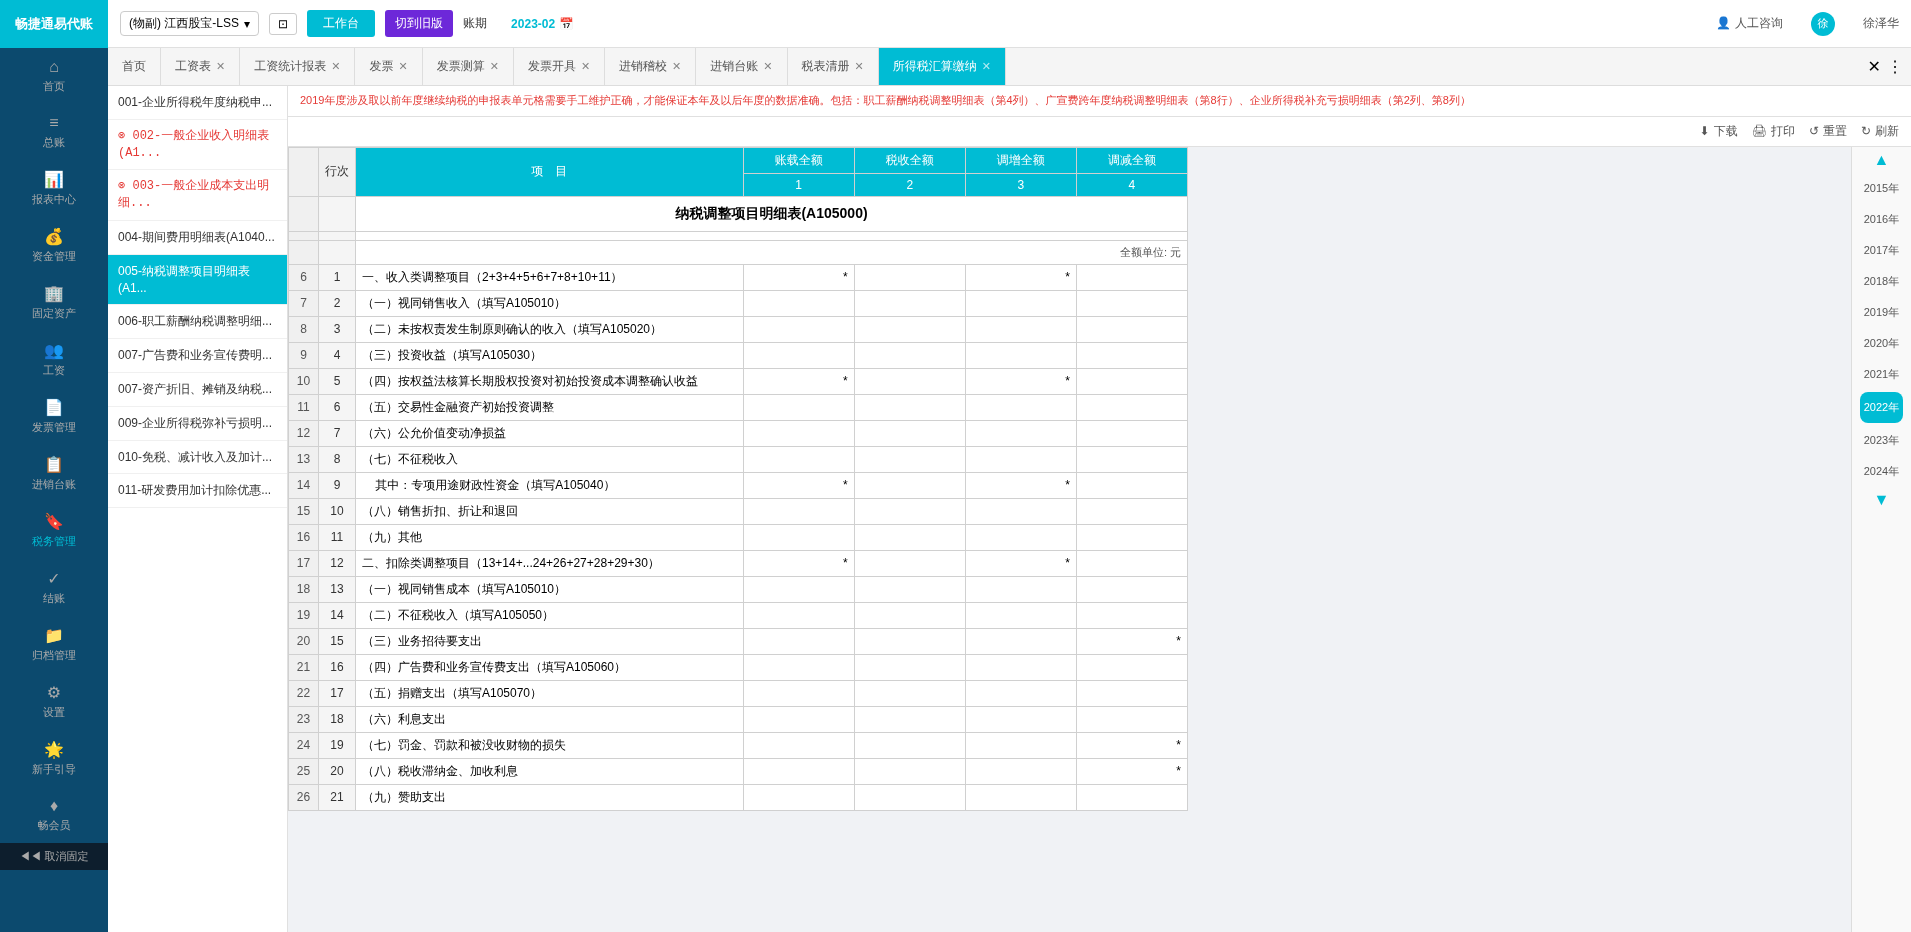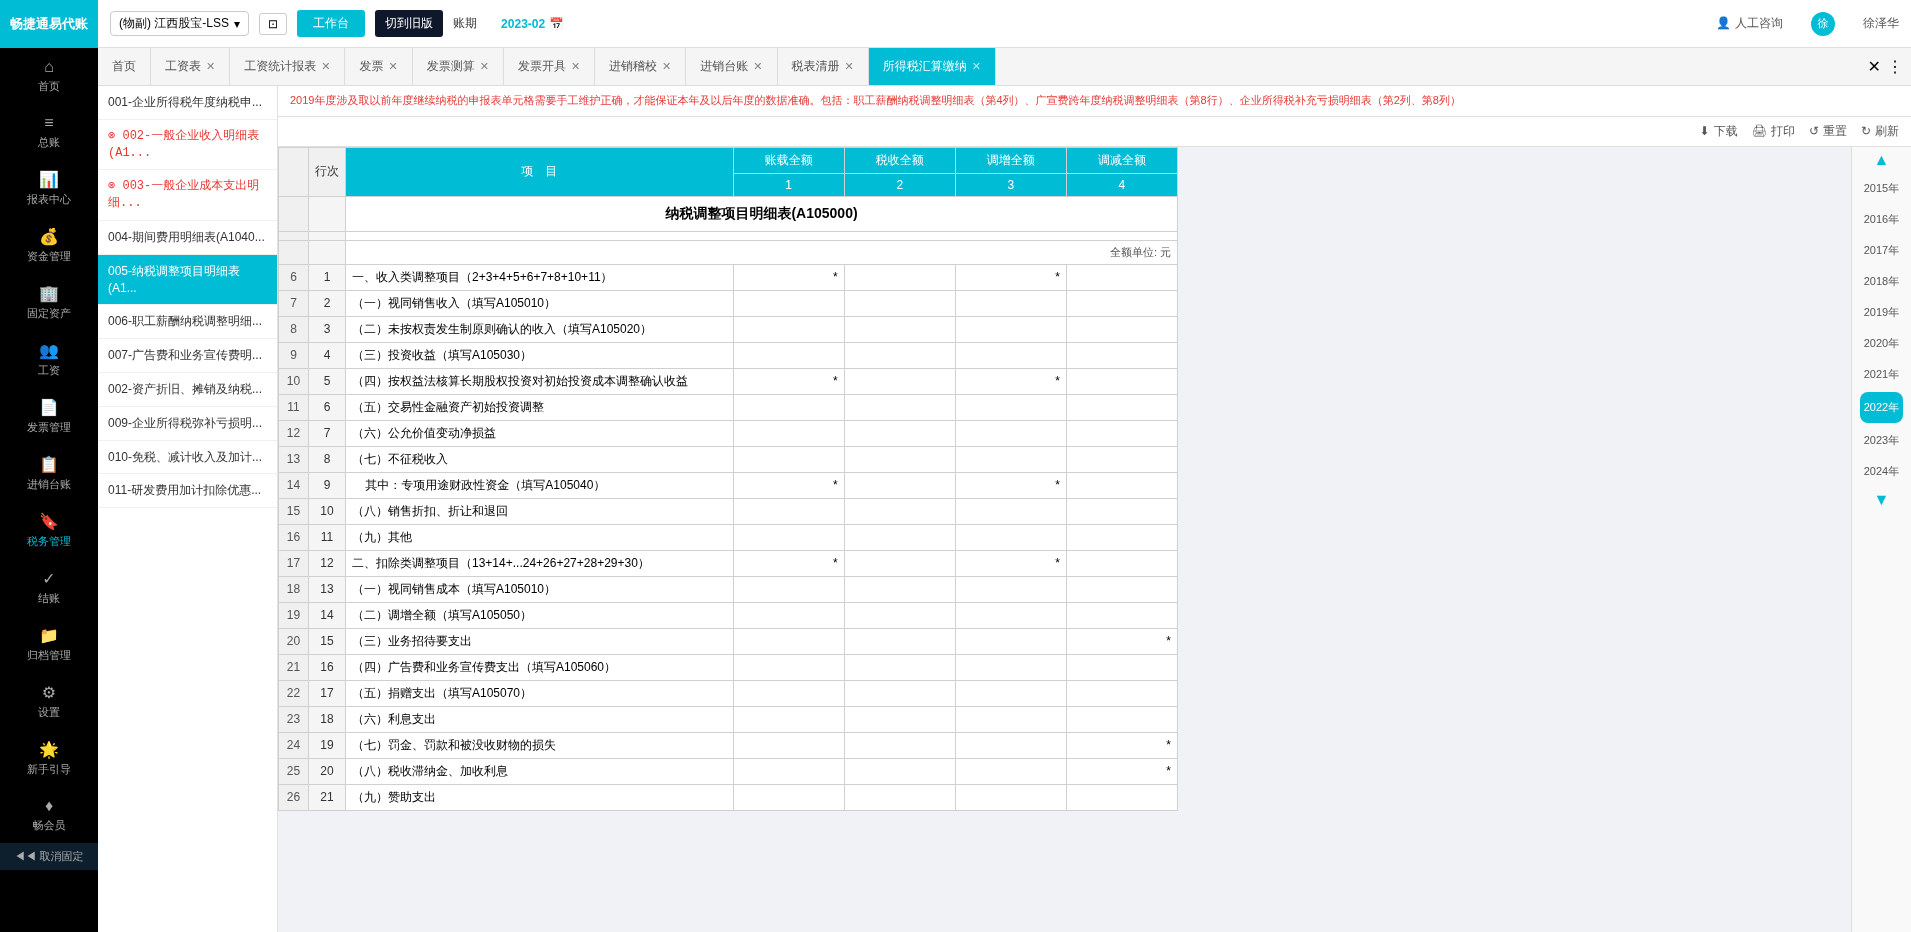--- a/index.html
+++ b/index.html
@@ -1,33 +1,33 @@
 <!DOCTYPE html>
 <html><head>
   <meta charset="utf-8">
   <style>
     * { box-sizing: border-box; margin: 0; padding: 0; }
     body { font-family: 'Microsoft YaHei', SimSun, sans-serif; font-size: 12px; background: #f0f2f5; display: flex; height: 932px; overflow: hidden; }
 
     
-    .sidebar { width: 98px; background: #000000; color: #ccc; display: flex; flex-direction: column; height: 100%; flex-shrink: 0; }
+    .sidebar { width: 108px; background: #0c4a6e; color: #ccc; display: flex; flex-direction: column; height: 100%; flex-shrink: 0; }
     .sidebar-logo { background: #00bcd4; color: white; text-align: center; padding: 12px 5px; font-size: 13px; font-weight: bold; height: 48px; display: flex; align-items: center; justify-content: center; }
     .sidebar-item { display: flex; flex-direction: column; align-items: center; padding: 10px 0; cursor: pointer; font-size: 11px; color: #aaa; gap: 3px; }
     .sidebar-item.active { color: #00bcd4; }
     .sidebar-item .icon { font-size: 16px; }
     .sidebar-collapse { background: #0d1e2d; color: #aaa; text-align: center; padding: 6px; font-size: 11px; cursor: pointer; }
 
     
     .main { flex: 1; display: flex; flex-direction: column; overflow: hidden; }
 
     
     .top-header { height: 48px; background: #fff; display: flex; align-items: center; padding: 0 12px; border-bottom: 1px solid #e0e0e0; gap: 10px; }
     .company-selector { display: flex; align-items: center; gap: 5px; border: 1px solid #ccc; border-radius: 4px; padding: 3px 8px; font-size: 12px; cursor: pointer; }
     .btn-work { background: #00bcd4; color: white; border: none; border-radius: 3px; padding: 5px 16px; cursor: pointer; font-size: 12px; }
-    .btn-old { background: #0f172a; color: white; border: none; border-radius: 3px; padding: 5px 10px; cursor: pointer; font-size: 12px; }
+    .btn-old { background: #6d28d9; color: white; border: none; border-radius: 3px; padding: 5px 10px; cursor: pointer; font-size: 12px; }
     .period-label { font-size: 12px; color: #333; display: flex; align-items: center; gap: 4px; }
     .top-right { margin-left: auto; display: flex; align-items: center; gap: 28px; font-size: 12px; color: #555; }
 
     
     .tab-bar { height: 38px; background: #f5f5f5; display: flex; align-items: stretch; border-bottom: 1px solid #ddd; padding-left: 0; overflow-x: auto; flex-shrink: 0; }
     .tab-item { display: flex; align-items: center; padding: 0 14px; border-right: 1px solid #ddd; cursor: pointer; font-size: 12px; color: #555; white-space: nowrap; gap: 5px; }
     .tab-item.active { background: #00bcd4; color: white; }
     .tab-item .close-tab { font-size: 11px; cursor: pointer; opacity: 0.7; }
     .tab-bar-right { margin-left: auto; display: flex; align-items: center; padding: 0 8px; gap: 6px; }
 
@@ -219,21 +219,21 @@
       <div class="left-panel-item active">
         <span>005-纳税调整项目明细表(A1...</span>
       </div>
       <div class="left-panel-item">
         <span>006-职工薪酬纳税调整明细...</span>
       </div>
       <div class="left-panel-item">
         <span>007-广告费和业务宣传费明...</span>
       </div>
       <div class="left-panel-item">
-        <span>002-资产折旧、摊销及纳税...</span>
+        <span>007-资产折旧、摊销及纳税...</span>
       </div>
       <div class="left-panel-item">
         <span>009-企业所得税弥补亏损明...</span>
       </div>
       <div class="left-panel-item">
         <span>010-免税、减计收入及加计...</span>
       </div>
       <div class="left-panel-item">
         <span>011-研发费用加计扣除优惠...</span>
       </div>
@@ -417,21 +417,21 @@
                   <td class="hang">13</td>
                   <td>（一）视同销售成本（填写A105010）</td>
                   <td class="data-cell"></td>
                   <td class="data-cell"></td>
                   <td class="data-cell"></td>
                   <td class="data-cell"></td>
                 </tr>
                 <tr>
                   <td class="row-num">19</td>
                   <td class="hang">14</td>
-                  <td>（二）调增全额（填写A105050）</td>
+                  <td>（二）不征税收入（填写A105050）</td>
                   <td class="data-cell"></td>
                   <td class="data-cell"></td>
                   <td class="data-cell"></td>
                   <td class="data-cell"></td>
                 </tr>
                 <tr>
                   <td class="row-num">20</td>
                   <td class="hang">15</td>
                   <td>（三）业务招待要支出</td>
                   <td class="data-cell"></td>

